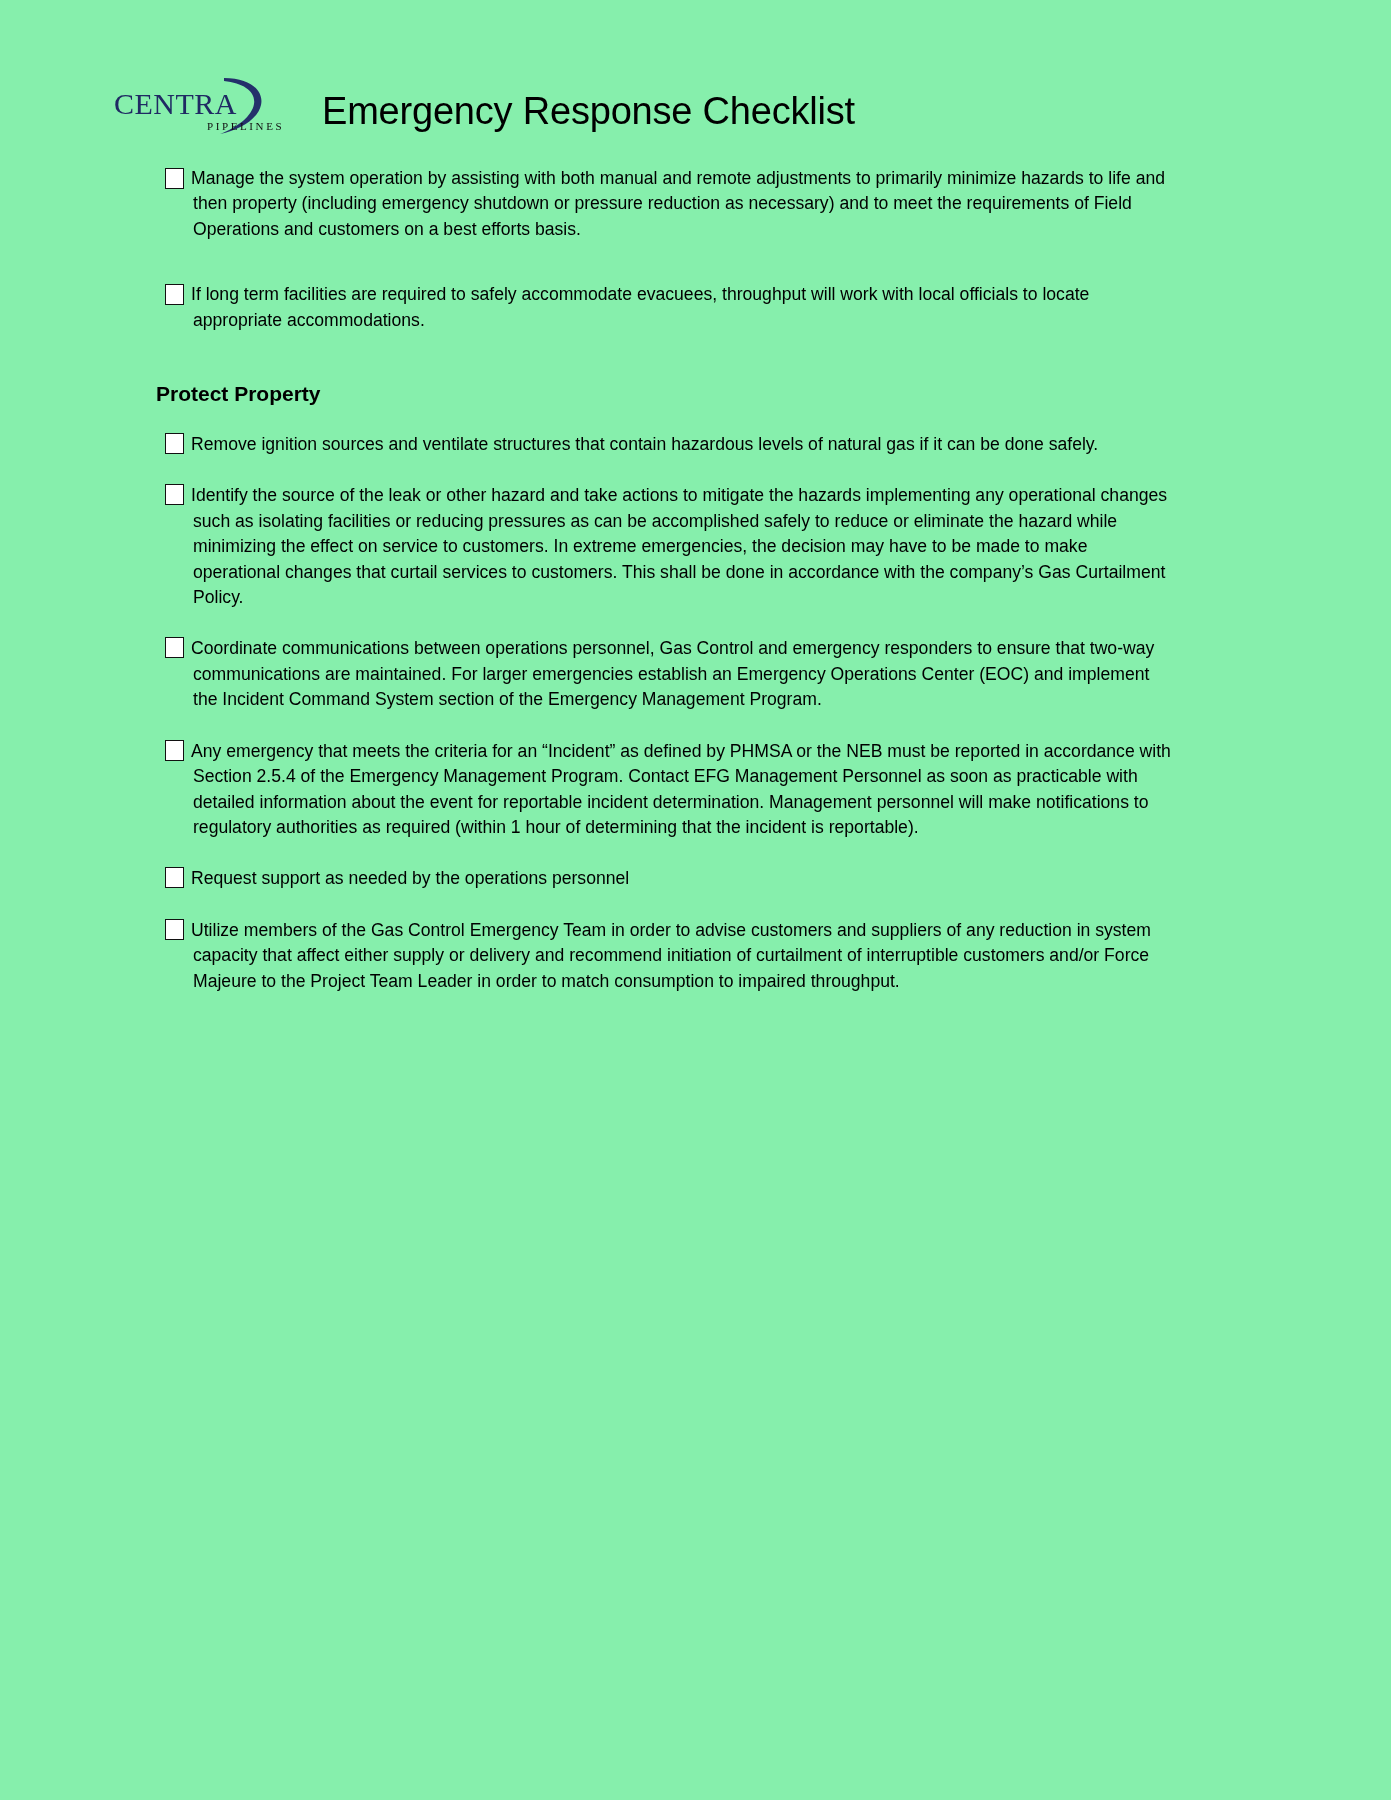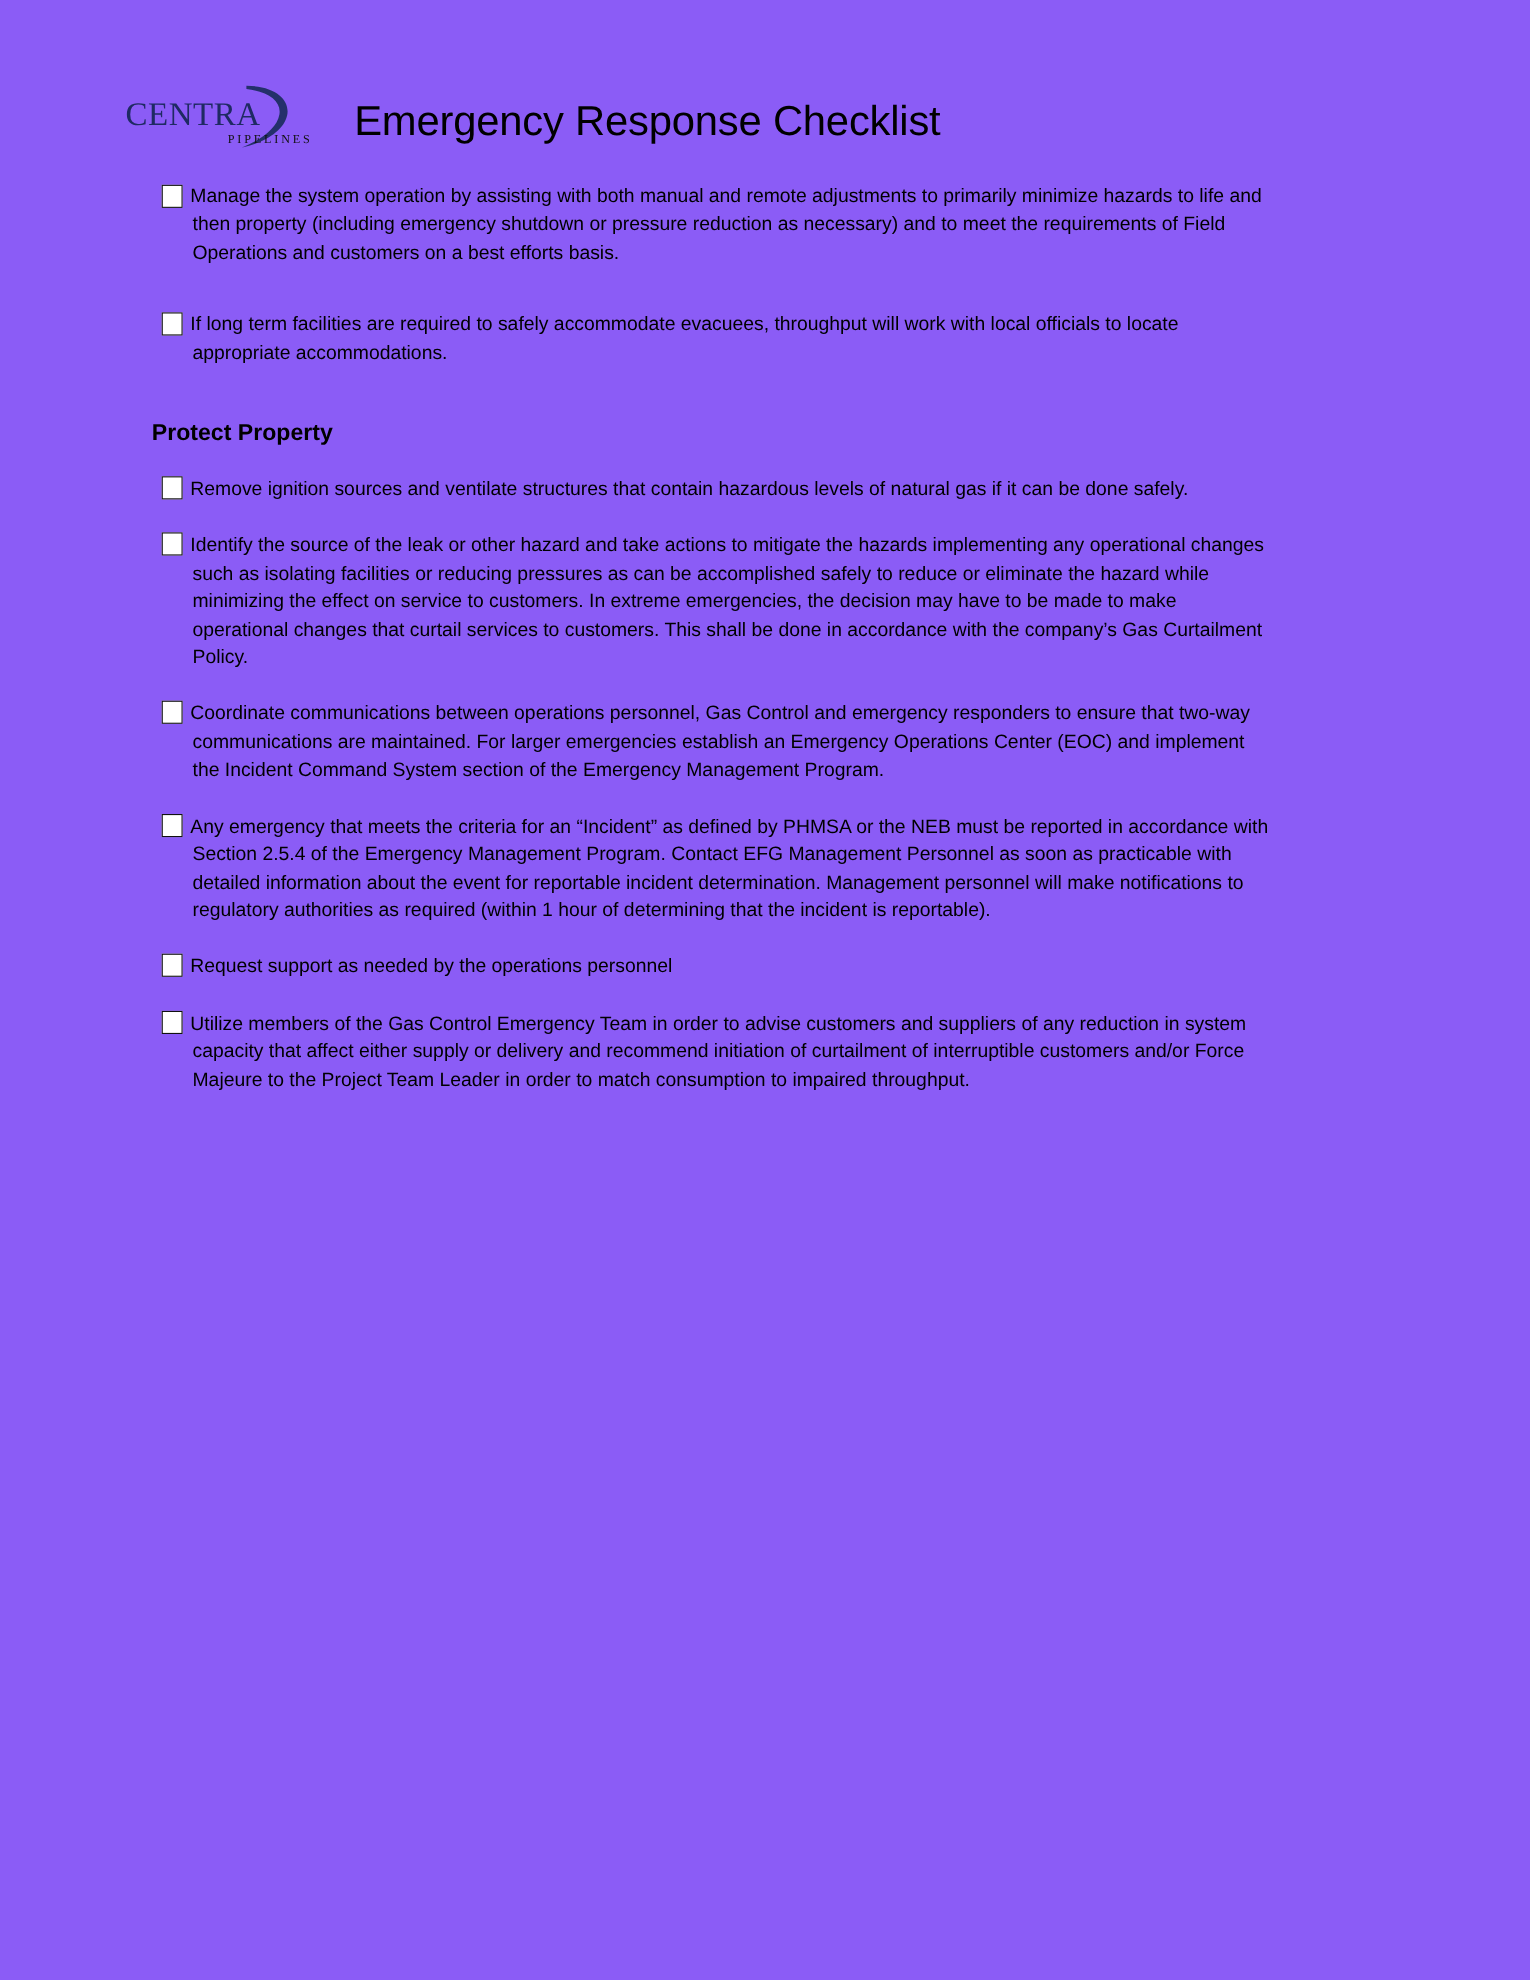--- a/index.html
+++ b/index.html
@@ -12,21 +12,21 @@
     height: 1800px;
     font-family: "Liberation Sans", "DejaVu Sans", sans-serif;
     color: #000000;
     overflow: hidden;
   }
 
   .page {
     position: relative;
     width: 1391px;
     height: 1800px;
-    background: #8b5cf6;
+    background: #86efac;
     box-sizing: border-box;
   }
 
   
   .doc-header {
     position: absolute;
     left: 0;
     top: 62px;
     width: 1391px;
     height: 76px;
@@ -58,21 +58,21 @@
     line-height: 42px;
     font-weight: 400;
     letter-spacing: -0.2px;
     color: #000000;
     white-space: nowrap;
   }
 
   
   .doc-body {
     position: absolute;
-    left: 138px;
+    left: 156px;
     top: 166px;
     width: 1018px;
   }
 
   .check-item {
     position: relative;
     display: block;
     padding-left: 37px;
     margin-bottom: 26px;
     font-size: 17.6px;

